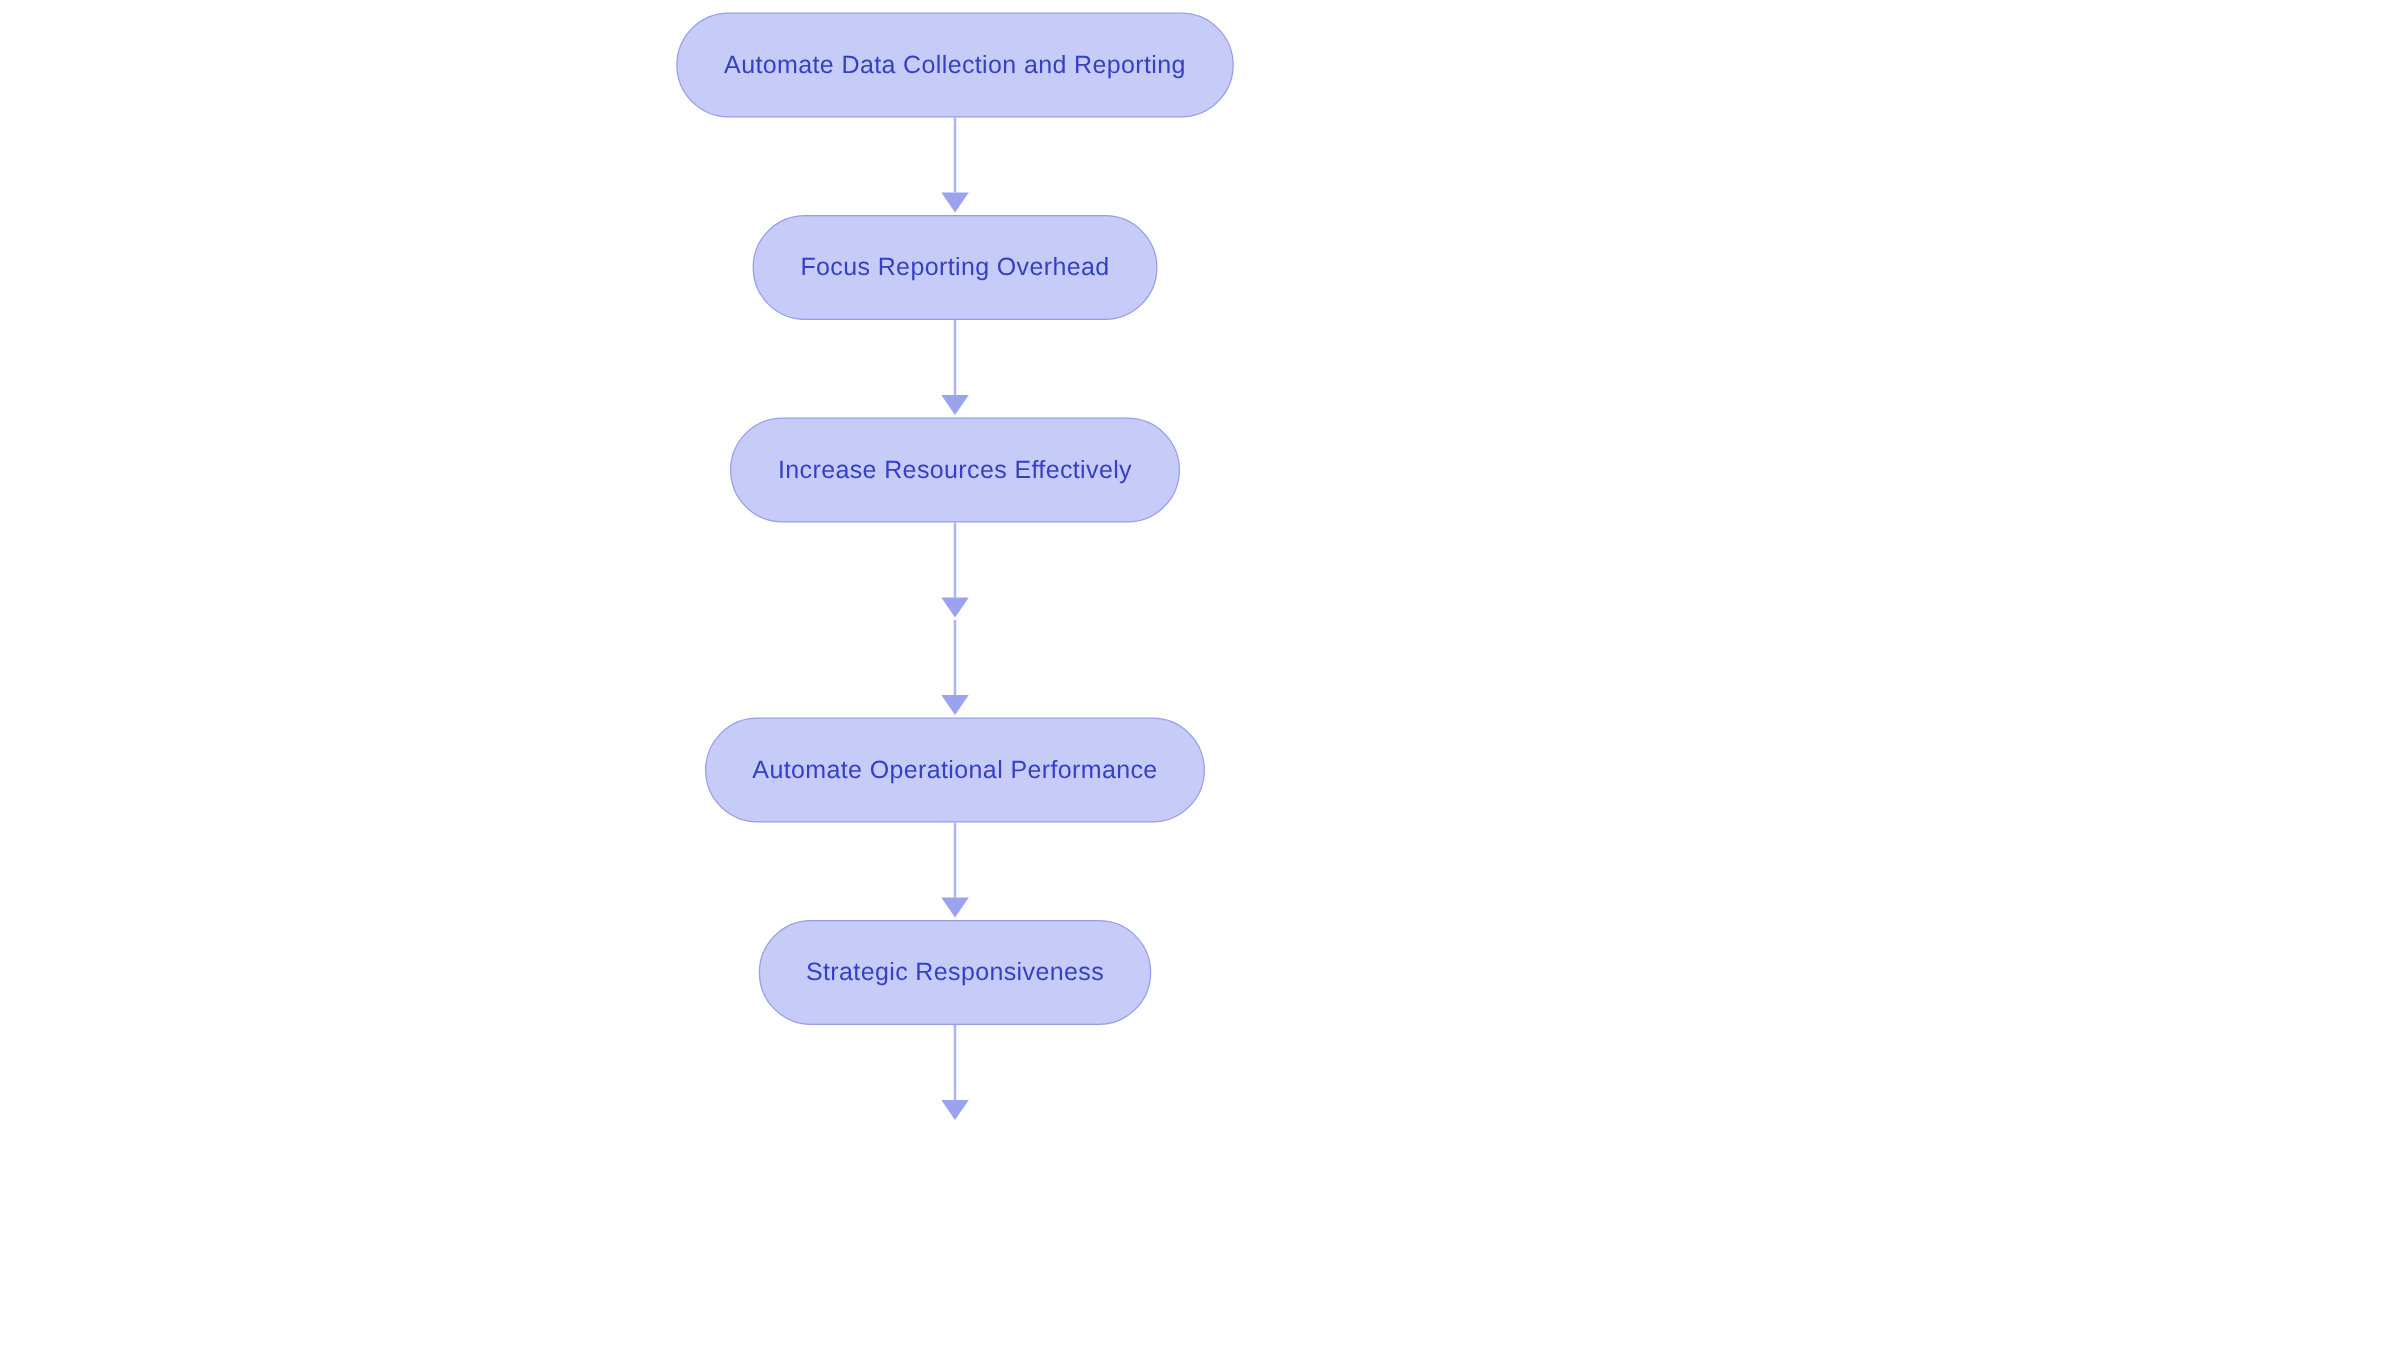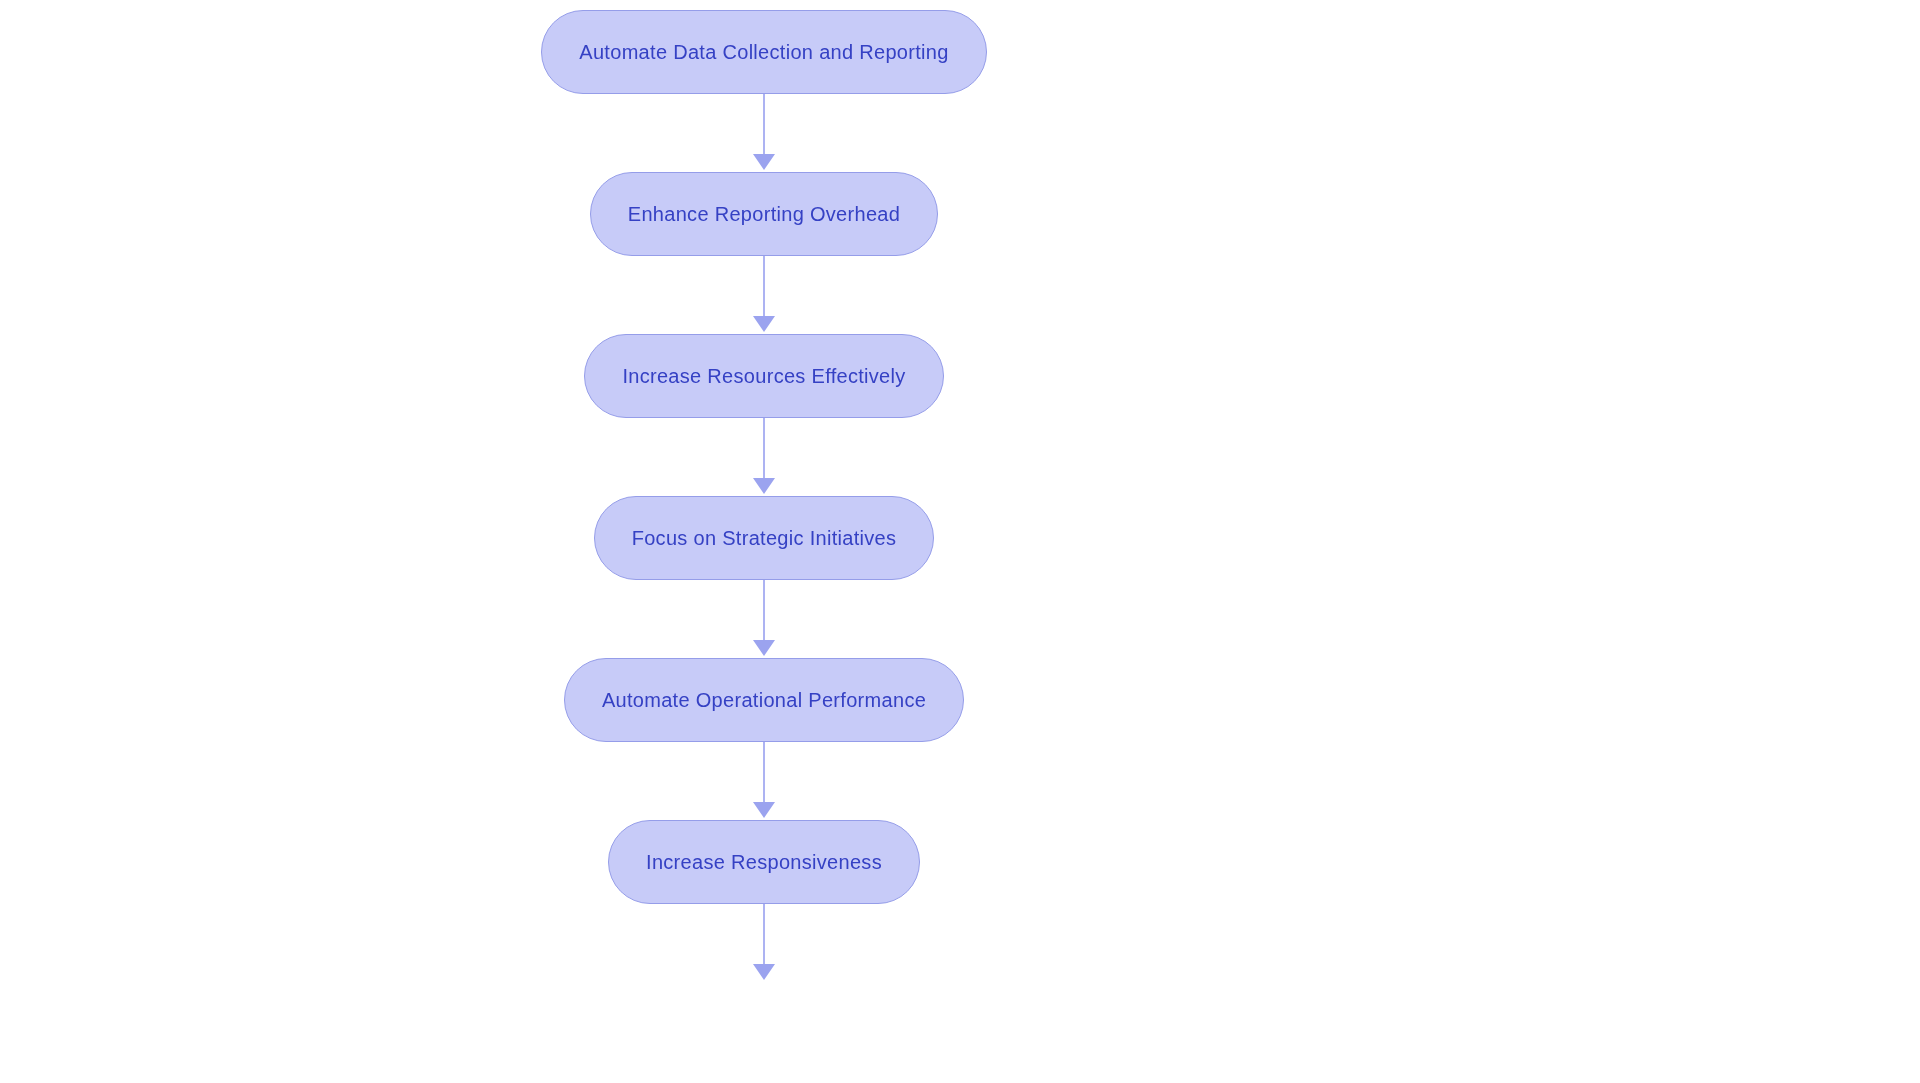--- a/index.html
+++ b/index.html
@@ -73,57 +73,54 @@
   <div class="node">
     <span class="node-label">Automate Data Collection and Reporting</span>
   </div>
 
   <div class="arrow">
     <div class="arrow-line"></div>
     <div class="arrow-head"></div>
   </div>
 
   <div class="node">
-    <span class="node-label">Enhance Reporting Overhead</span>
+    <span class="node-label">Focus Reporting Overhead</span>
   </div>
 
   <div class="arrow">
     <div class="arrow-line"></div>
     <div class="arrow-head"></div>
   </div>
 
   <div class="node">
     <span class="node-label">Increase Resources Effectively</span>
   </div>
 
   <div class="arrow">
     <div class="arrow-line"></div>
     <div class="arrow-head"></div>
   </div>
 
-  <div class="node">
-    <span class="node-label">Focus on Strategic Initiatives</span>
-  </div>
 
   <div class="arrow">
     <div class="arrow-line"></div>
     <div class="arrow-head"></div>
   </div>
 
   <div class="node">
     <span class="node-label">Automate Operational Performance</span>
   </div>
 
   <div class="arrow">
     <div class="arrow-line"></div>
     <div class="arrow-head"></div>
   </div>
 
   <div class="node">
-    <span class="node-label">Increase Responsiveness</span>
+    <span class="node-label">Strategic Responsiveness</span>
   </div>
 
   <div class="arrow">
     <div class="arrow-line"></div>
     <div class="arrow-head"></div>
   </div>
 
 
 </div>
 

